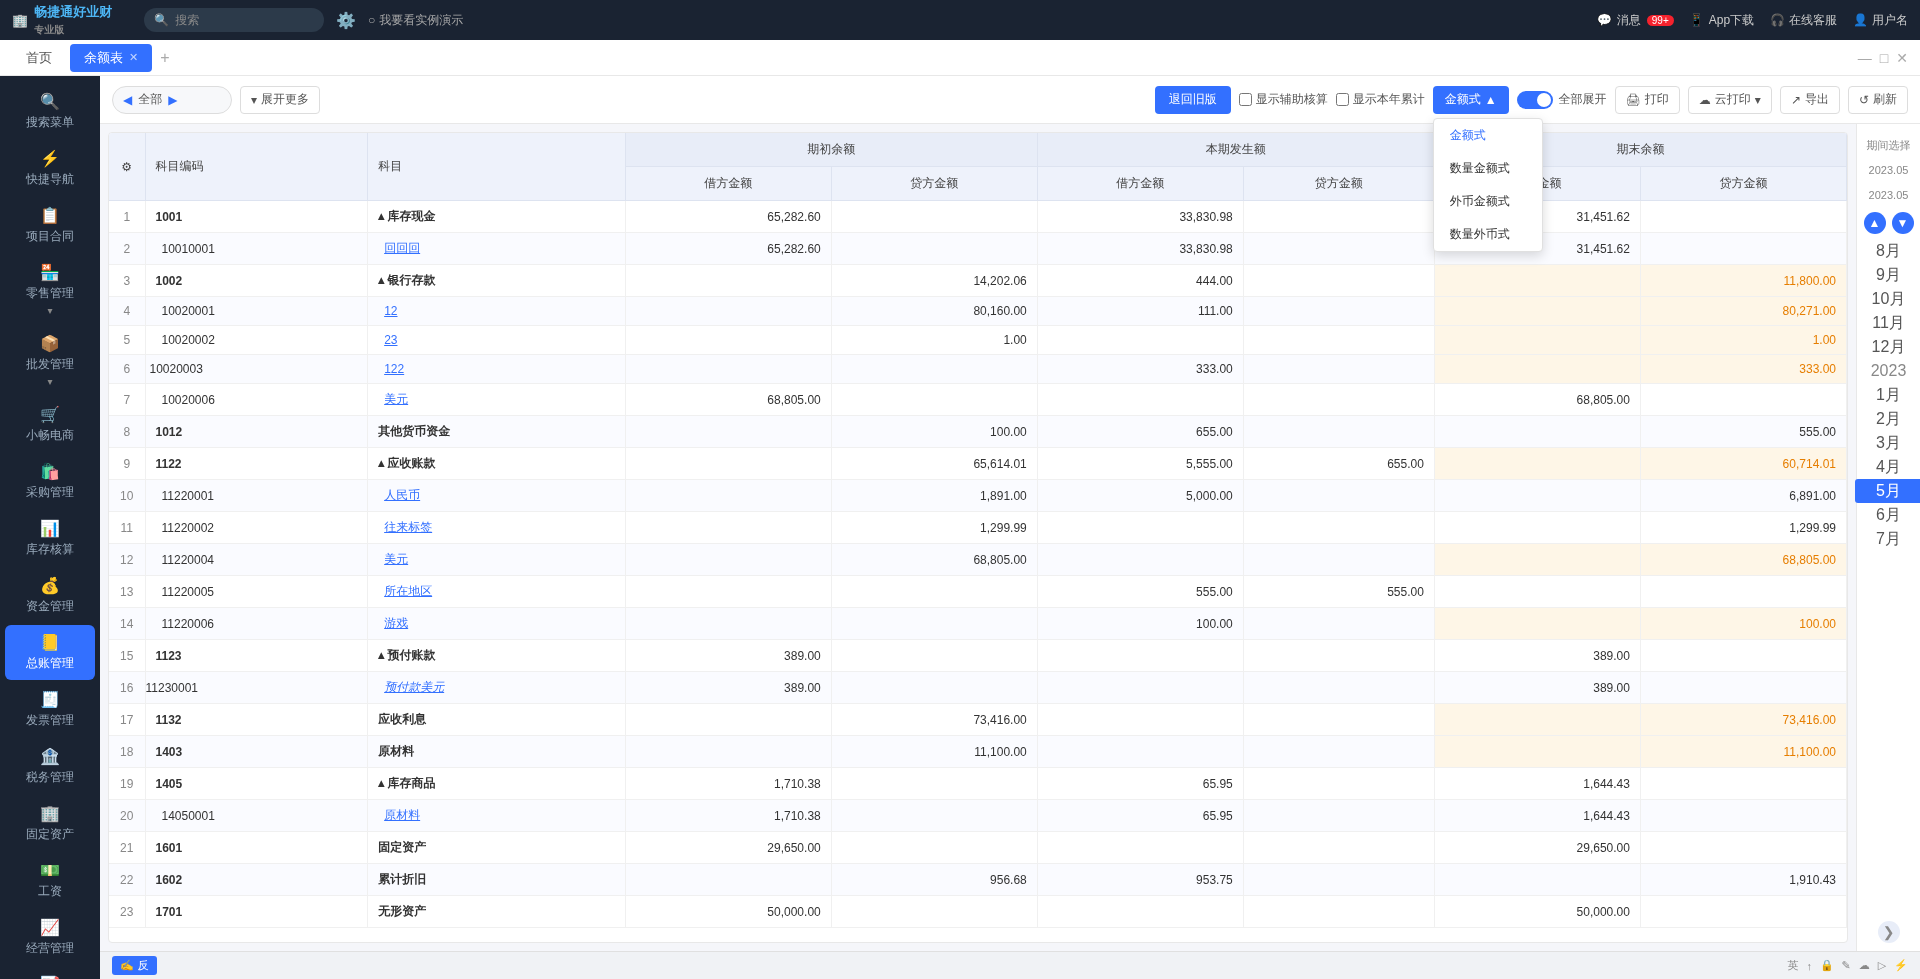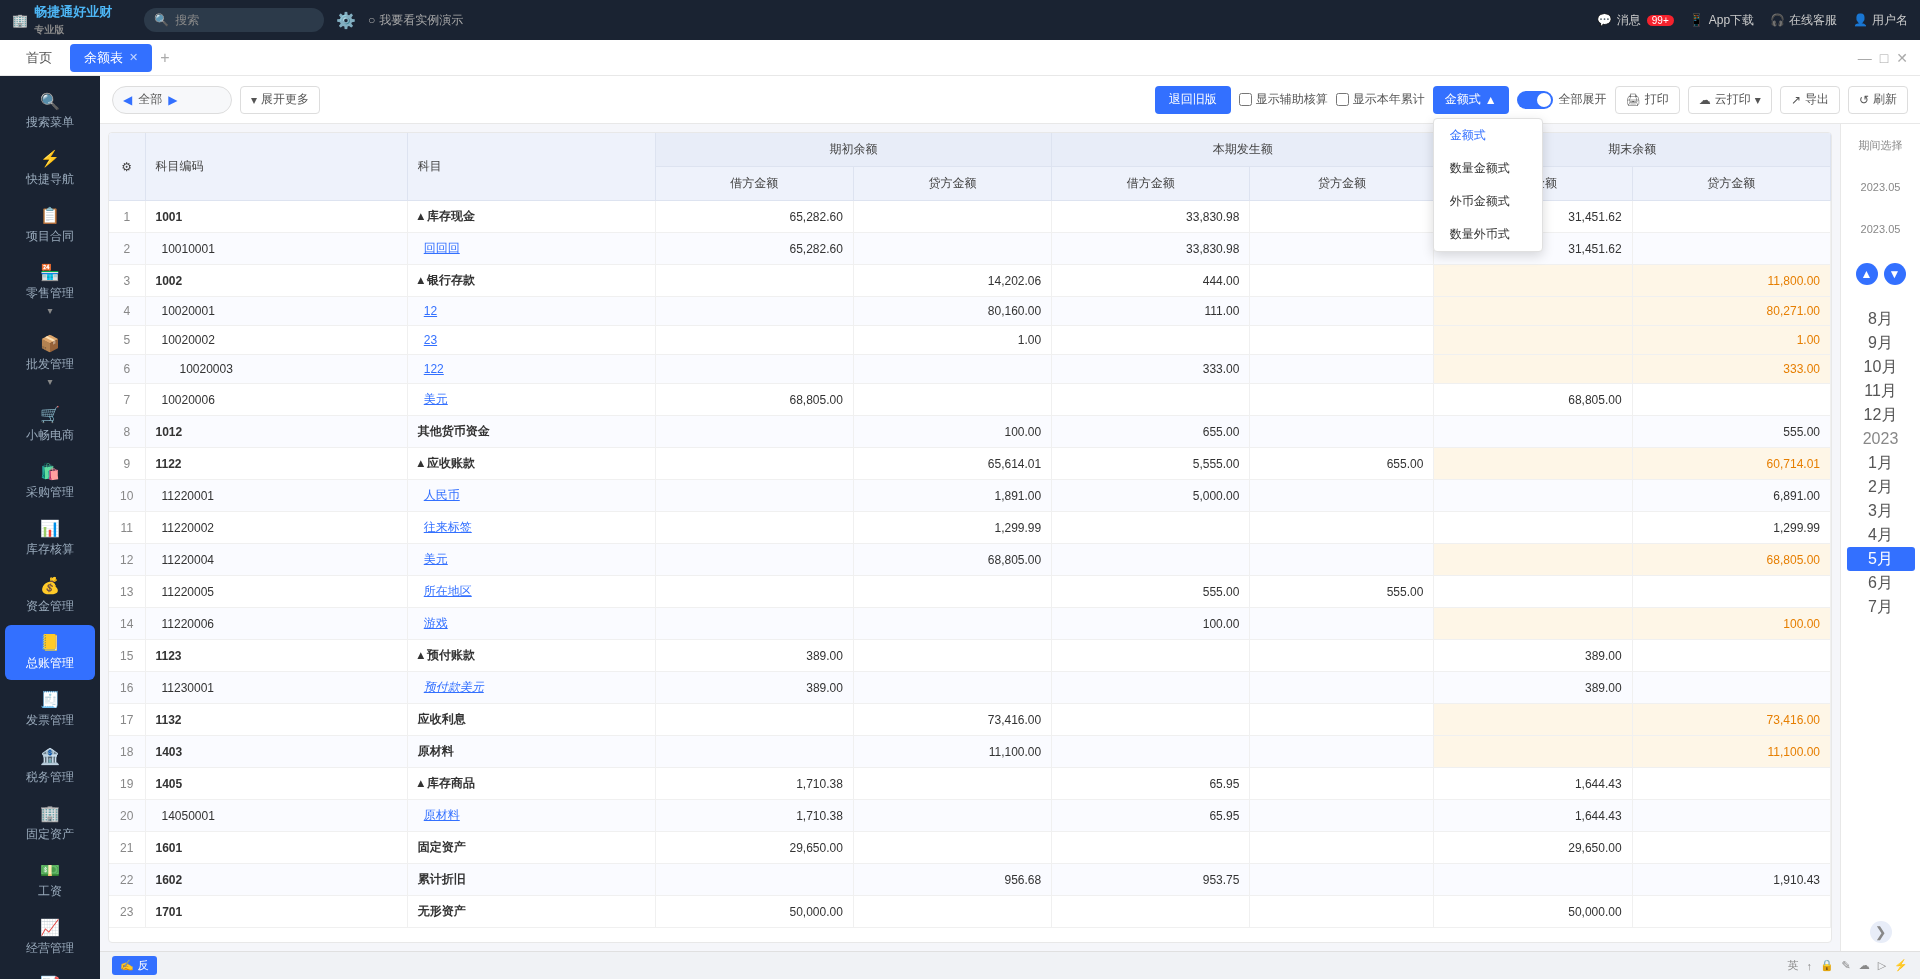--- a/index.html
+++ b/index.html
@@ -314,28 +314,28 @@
     tbody td.num { text-align: right; }
     tbody td.center { text-align: center; }
     .td-highlighted { background: #fef6e7; }
     .td-highlighted.num { color: #e67e00; }
     .link-text { color: #3370ff; text-decoration: underline; cursor: pointer; }
     .row-odd { background: #fff; }
     .row-even { background: #fafbff; }
 
     
     .right-panel {
-      width: 80px;
+      width: 64px;
       background: #fff;
       border-left: 1px solid #e8e8e8;
       display: flex;
       flex-direction: column;
       align-items: center;
       padding-top: 10px;
-      gap: 18px;
+      gap: 1px;
     }
     .period-title {
       font-size: 11px;
       color: #888;
       padding: 4px 0;
       text-align: center;
     }
     .period-item {
       width: 68px;
       height: 24px;
@@ -646,21 +646,21 @@
       <td style="padding-left:16px;"><span class="link-text">23</span></td>
       <td class="num"></td>
       <td class="num">1.00</td>
       <td class="num"></td>
       <td class="num"></td>
       <td class="num td-highlighted"></td>
       <td class="num td-highlighted">1.00</td>
     </tr>
                 <tr class="row-even">
       <td class="center" style="color:#888;">6</td>
-      <td style="padding-left:34px;">10020003</td>
+      <td style="padding-left:4px;">10020003</td>
       <td style="padding-left:16px;"><span class="link-text">122</span></td>
       <td class="num"></td>
       <td class="num"></td>
       <td class="num">333.00</td>
       <td class="num"></td>
       <td class="num td-highlighted"></td>
       <td class="num td-highlighted">333.00</td>
     </tr>
                 <tr class="row-odd">
       <td class="center" style="color:#888;">7</td>
@@ -756,21 +756,21 @@
       <td style=""><span style="font-weight:bold;">▴ 预付账款</span></td>
       <td class="num">389.00</td>
       <td class="num"></td>
       <td class="num"></td>
       <td class="num"></td>
       <td class="num">389.00</td>
       <td class="num"></td>
     </tr>
                 <tr class="row-even">
       <td class="center" style="color:#888;">16</td>
-      <td style="padding-left:16px;">11230001</td>
+      <td style="padding-left:0;">11230001</td>
       <td style="padding-left:16px;font-style:italic;"><span class="link-text">预付款美元</span></td>
       <td class="num">389.00</td>
       <td class="num"></td>
       <td class="num"></td>
       <td class="num"></td>
       <td class="num">389.00</td>
       <td class="num"></td>
     </tr>
                 <tr class="row-odd">
       <td class="center" style="color:#888;">17</td>

